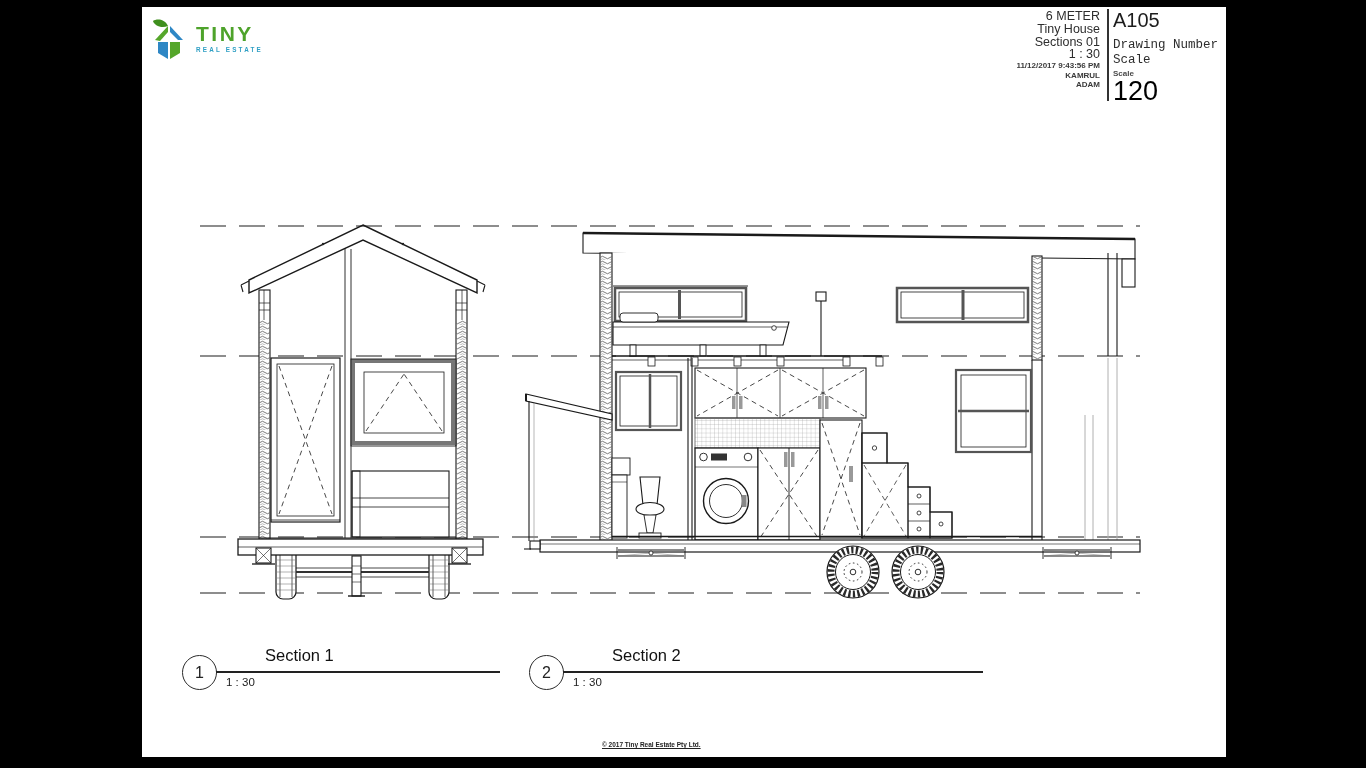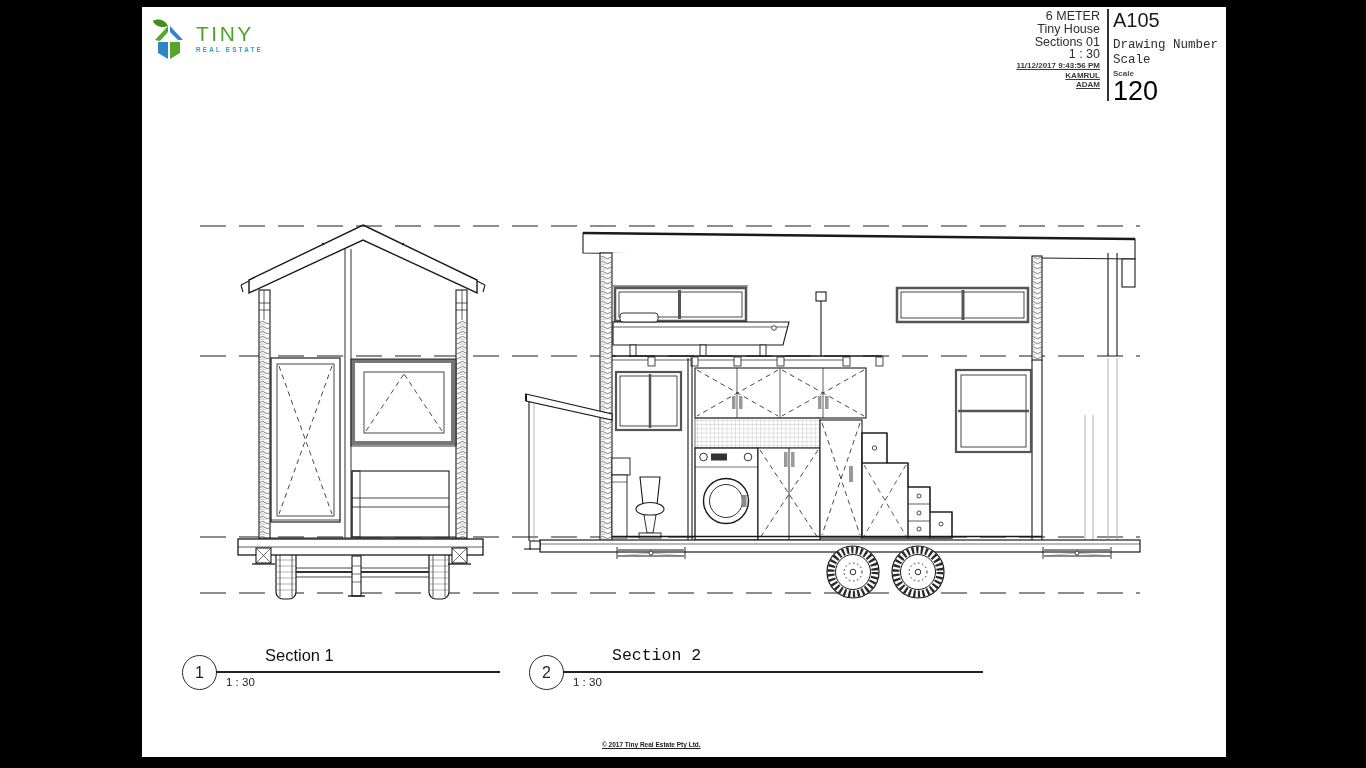--- a/index.html
+++ b/index.html
@@ -4,27 +4,27 @@
 <style>
   html,body{margin:0;padding:0;background:#000;}
   .stage{position:relative;width:1366px;height:768px;background:#000;overflow:hidden;
          font-family:"Liberation Sans",sans-serif;}
   .sheet{position:absolute;left:142px;top:7px;width:1084px;height:750px;background:#fff;}
   .drawing-svg{position:absolute;left:0;top:0;width:1366px;height:768px;pointer-events:none;}
 
   
   .logo{position:absolute;left:10px;top:12px;display:flex;align-items:flex-start;}
   .logo-text{margin-left:8px;padding-top:4px;}
-  .logo-brand{font-size:21px;font-weight:normal;letter-spacing:2.5px;color:#4ea32b;line-height:21px;}
+  .logo-brand{font-size:21px;font-weight:bold;letter-spacing:2.5px;color:#4ea32b;line-height:21px;}
   .logo-tagline{font-size:6.3px;letter-spacing:2.2px;color:#2f9fc4;margin-top:2px;font-weight:bold;}
 
   
   .tb-left{position:absolute;right:126px;top:3px;text-align:right;}
   .tb-line-lg{font-size:12.5px;line-height:12.8px;color:#2d2d2d;}
-  .tb-line-sm{font-size:8px;line-height:9.6px;font-weight:bold;color:#3a3a3a;text-decoration:underline;}
+  .tb-line-sm{font-size:8px;line-height:9.6px;font-weight:bold;color:#3a3a3a;}
   .tb-divider{position:absolute;left:965px;top:2px;width:1.5px;height:92px;background:#333;}
   .tb-right{position:absolute;left:971px;top:2px;text-align:left;}
   .tb-number{font-size:20px;line-height:23px;color:#1c1c1c;}
   .tb-label{font-size:12.5px;line-height:14.5px;color:#2d2d2d;font-family:Liberation Mono, monospace;}
   .tb-date-label{font-size:8px;line-height:9px;font-weight:bold;color:#4a4a4a;margin-top:2px;}
   .tb-date-value{font-size:27px;line-height:27px;color:#000000;}
 
   
   .vp-circle{position:absolute;width:33px;height:33px;border:1.4px solid #2b2b2b;border-radius:50%;
              display:flex;align-items:center;justify-content:center;font-size:16px;color:#222;background:#fff;}
@@ -76,21 +76,21 @@
     <div class="vp-circle" style="left:40px;top:648px;">
       <span>1</span>
     </div>
     <div class="vp-title" style="left:83px;top:639px;">Section 1</div>
     <div class="vp-rule" style="left:74px;top:664px;width:284px;"></div>
     <div class="vp-scale" style="left:84px;top:669px;">1 : 30</div>
 
     <div class="vp-circle" style="left:387px;top:648px;">
       <span>2</span>
     </div>
-    <div class="vp-title" style="left:430px;top:639px;font-family:Liberation Mono, monospace;">Section 2</div>
+    <div class="vp-title" style="left:430px;top:639px;">Section 2</div>
     <div class="vp-rule" style="left:421px;top:664px;width:420px;"></div>
     <div class="vp-scale" style="left:431px;top:669px;">1 : 30</div>
 
     <div class="footer-copy">© 2017 Tiny Real Estate Pty Ltd.</div>
   </div>
 
   <svg class="drawing-svg" viewBox="0 0 1366 768">
     <defs>
       <pattern id="insul" width="10" height="5" patternUnits="userSpaceOnUse">
         <path d="M0,2.5 Q2.5,0 5,2.5 T10,2.5" stroke="#444" stroke-width="0.7" fill="none"></path>

